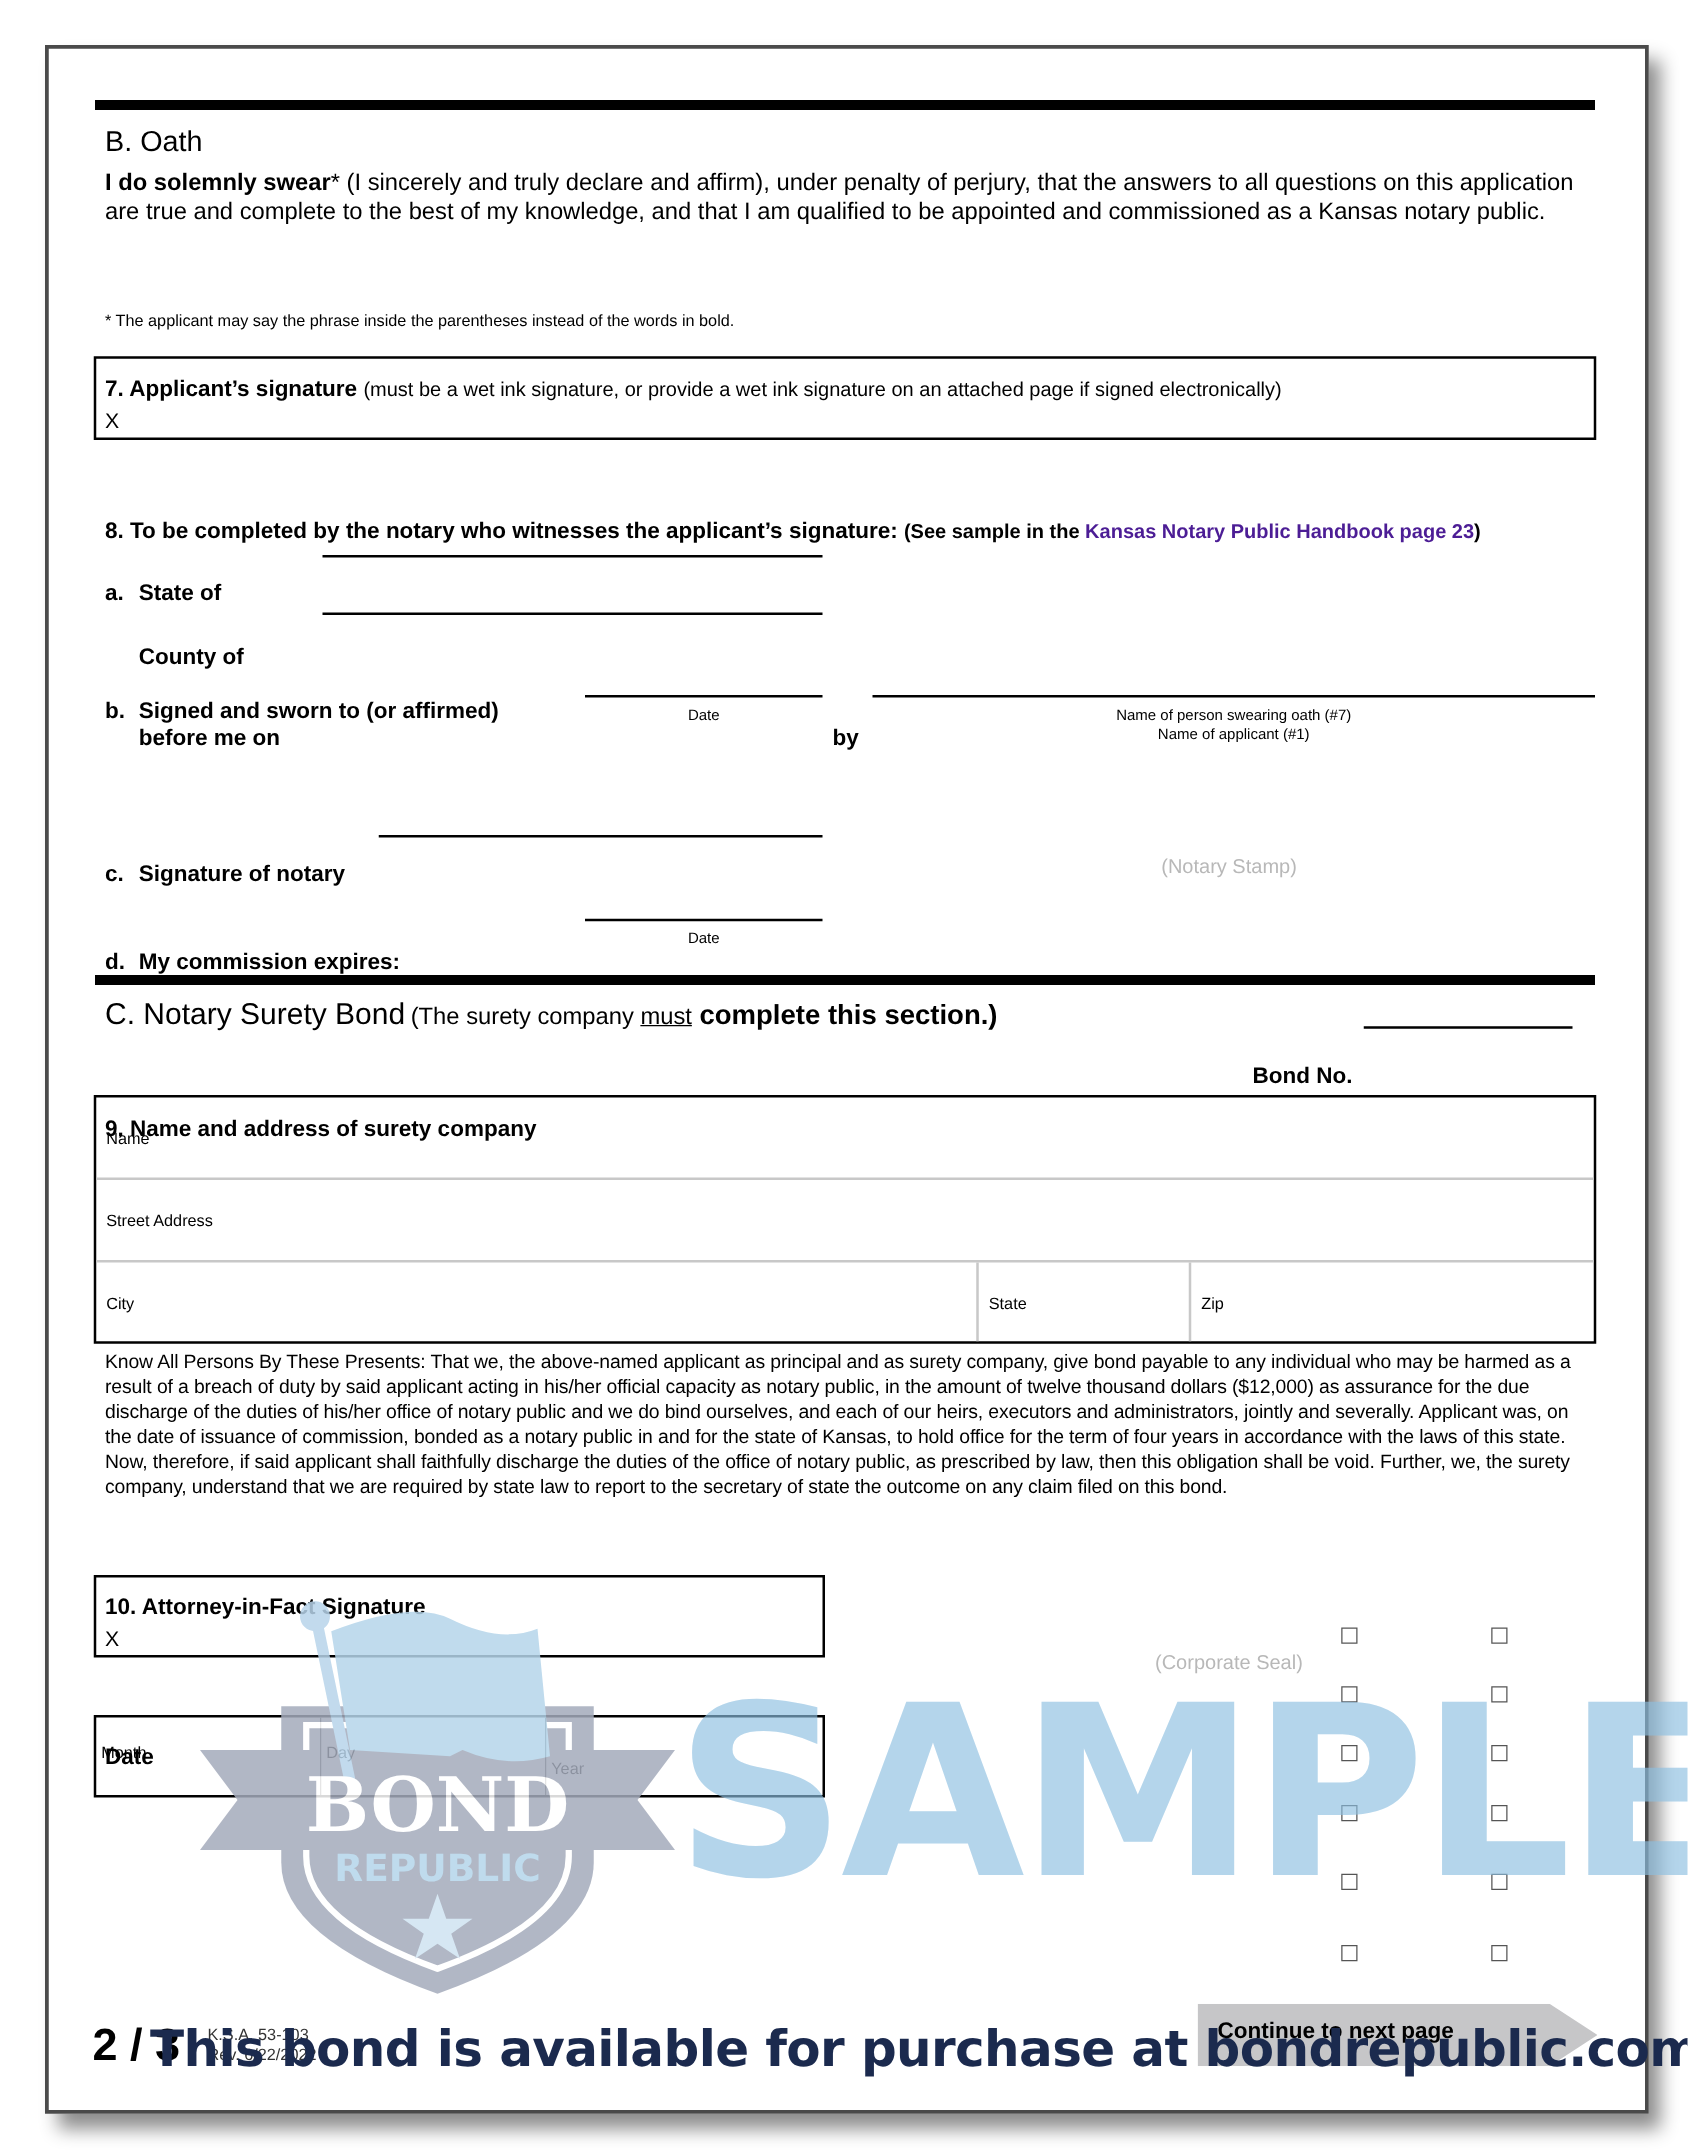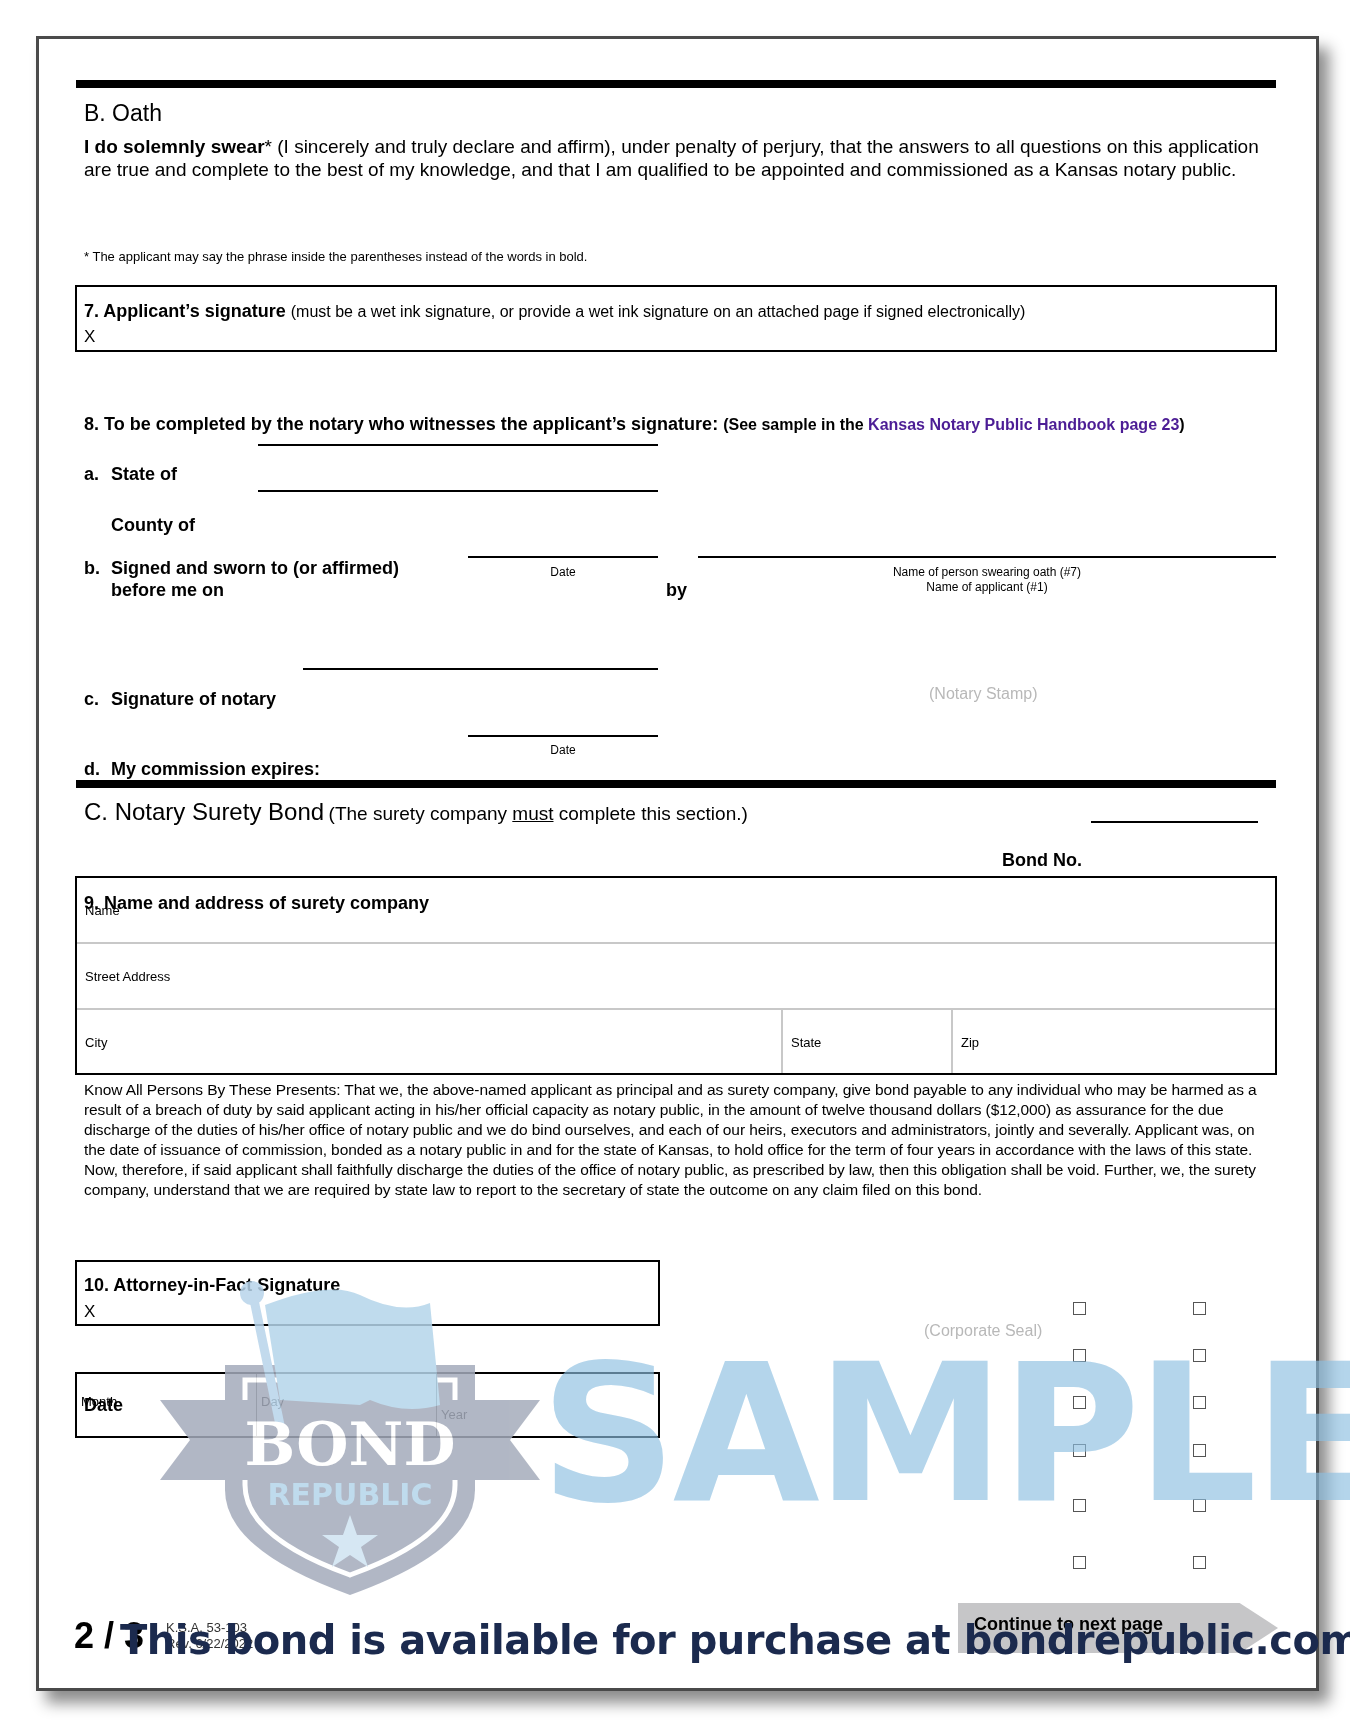--- a/index.html
+++ b/index.html
@@ -95,21 +95,21 @@
 <div class="placeholder-gray" style="left:929px; top:685px;">(Notary Stamp)</div>
 
 <div class="abs q" style="left:84px; top:712px;">d.</div>
 <div class="abs q" style="left:111px; top:712px;">My commission expires:</div>
 <div class="line" style="left:468px; top:735px; width:190px;"></div>
 <div class="caption" style="left:468px; top:743px; width:190px;">Date</div>
 
 <div class="rule-thick" style="top:780px;"></div>
 <div class="abs" style="left:84px; top:798px; white-space:nowrap;">
   <span class="h-section" style="font-size:24px;">C. Notary Surety Bond</span>
-  <span style="font-size:19px;">(The surety company </span><span style="font-size:19px; text-decoration:underline;">must</span><span style="font-size:19px;"> complete this section.)</span>
+  <span style="font-size:19px;">(The surety company </span><span style="font-size:19px; text-decoration:underline;">must</span><span style="font-size:22px;font-weight:bold;"> complete this section.)</span>
 </div>
 <div class="abs q" style="left:1002px; top:803px;">Bond No.</div>
 <div class="line" style="left:1091px; top:821px; width:167px;"></div>
 
 <div class="abs q" style="left:84px; top:846px;">9.  Name and address of surety company</div>
 
 <div class="grid-box" style="left:75px; top:876px; width:1202px; height:199px;">
   <div class="cell" style="left:0; top:0; width:1198px; height:66px; border-width:0 0 2px 0;">
     <span class="cell-label">Name</span>
   </div>

